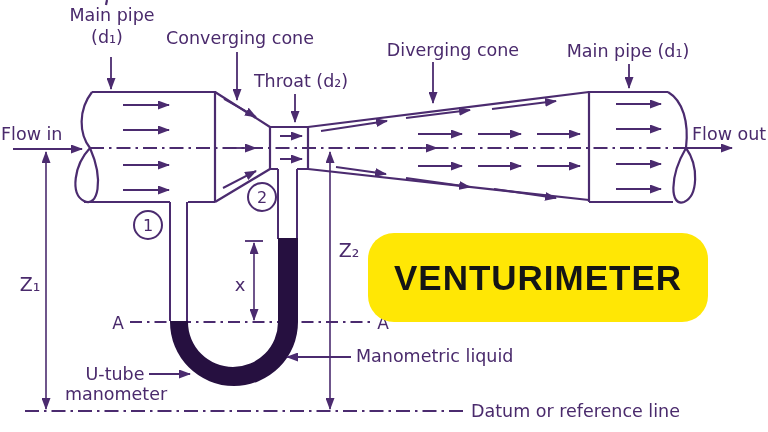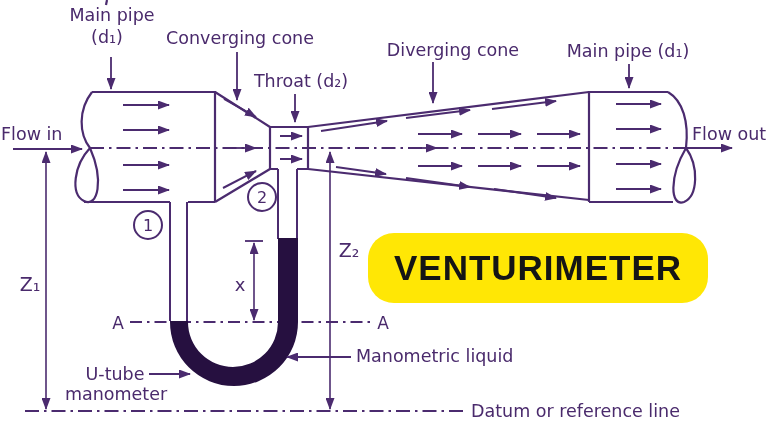--- a/index.html
+++ b/index.html
@@ -12,21 +12,21 @@
   .lbl-z{font-size:19px;}
   .lbl-x{font-size:18px;}
   .station{font-size:16px;}
   .outline{stroke:#4B2B6F;stroke-width:2.2;fill:none;}
   .wall{stroke:#4B2B6F;stroke-width:2;fill:none;}
   .flow{stroke:#4B2B6F;stroke-width:2;fill:none;}
   .thin{stroke:#4B2B6F;stroke-width:1.8;fill:none;}
   .dim{stroke:#4B2B6F;stroke-width:1.6;fill:none;}
   .dashdot{stroke:#4B2B6F;stroke-width:1.8;fill:none;stroke-dasharray:14 5 2.5 5;}
   .liquid{fill:#261040;stroke:none;}
-  #badge{position:absolute;left:368px;top:233px;width:340px;height:70px;
+  #badge{position:absolute;left:368px;top:233px;width:340px;height:89px;
          background:#FFE705;border-radius:26px;display:flex;align-items:center;justify-content:center;}
   #badge span{font-family:"Liberation Sans","DejaVu Sans",sans-serif;font-weight:bold;
          font-size:35px;letter-spacing:1px;color:#151515;}
 </style>
 </head>
 <body>
 
 <div id="stage">
   <svg width="768" height="432" viewBox="0 0 768 432">
     <defs>

